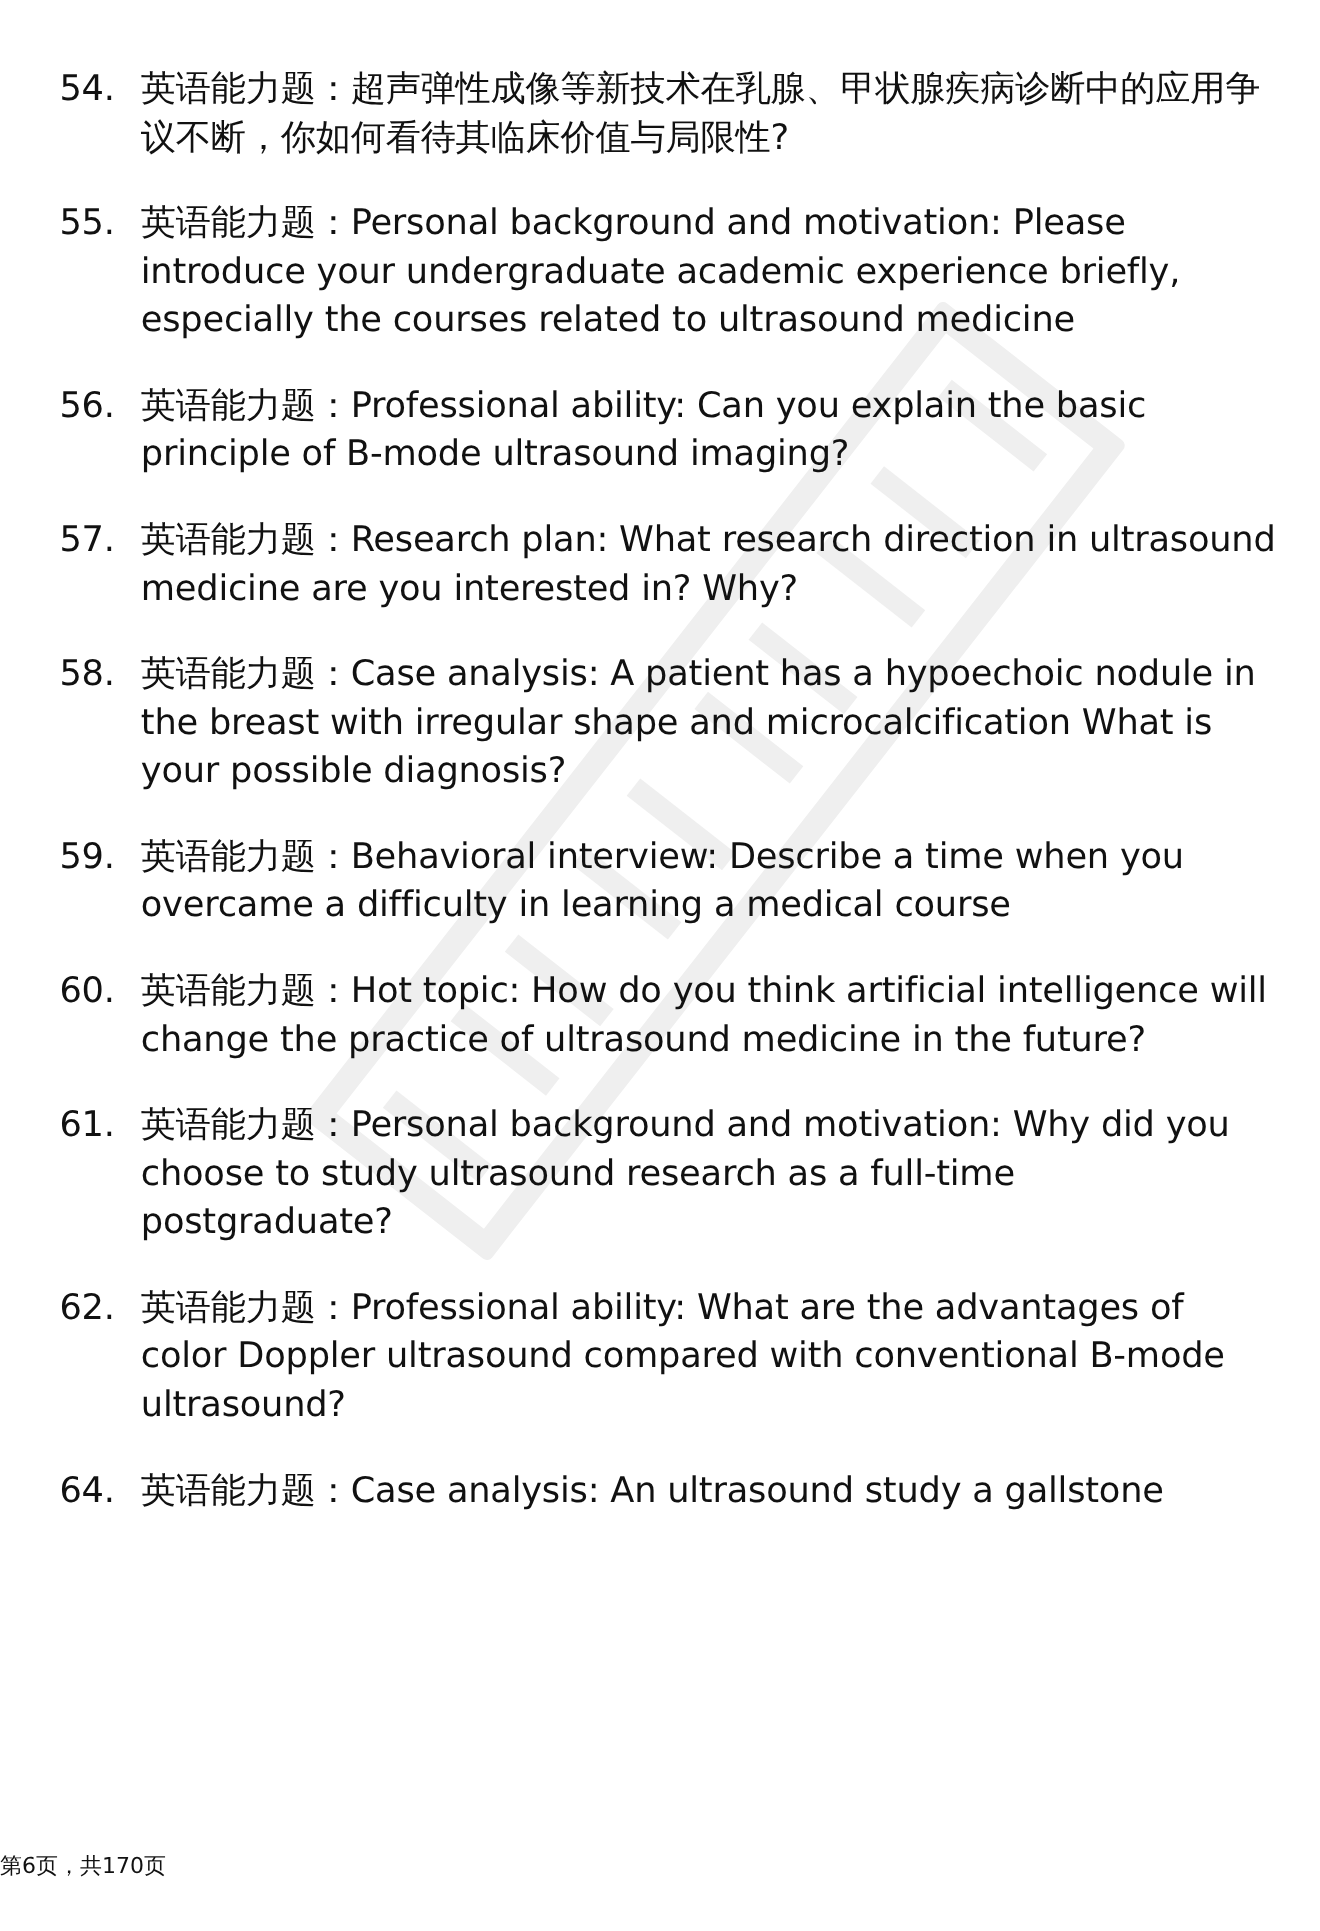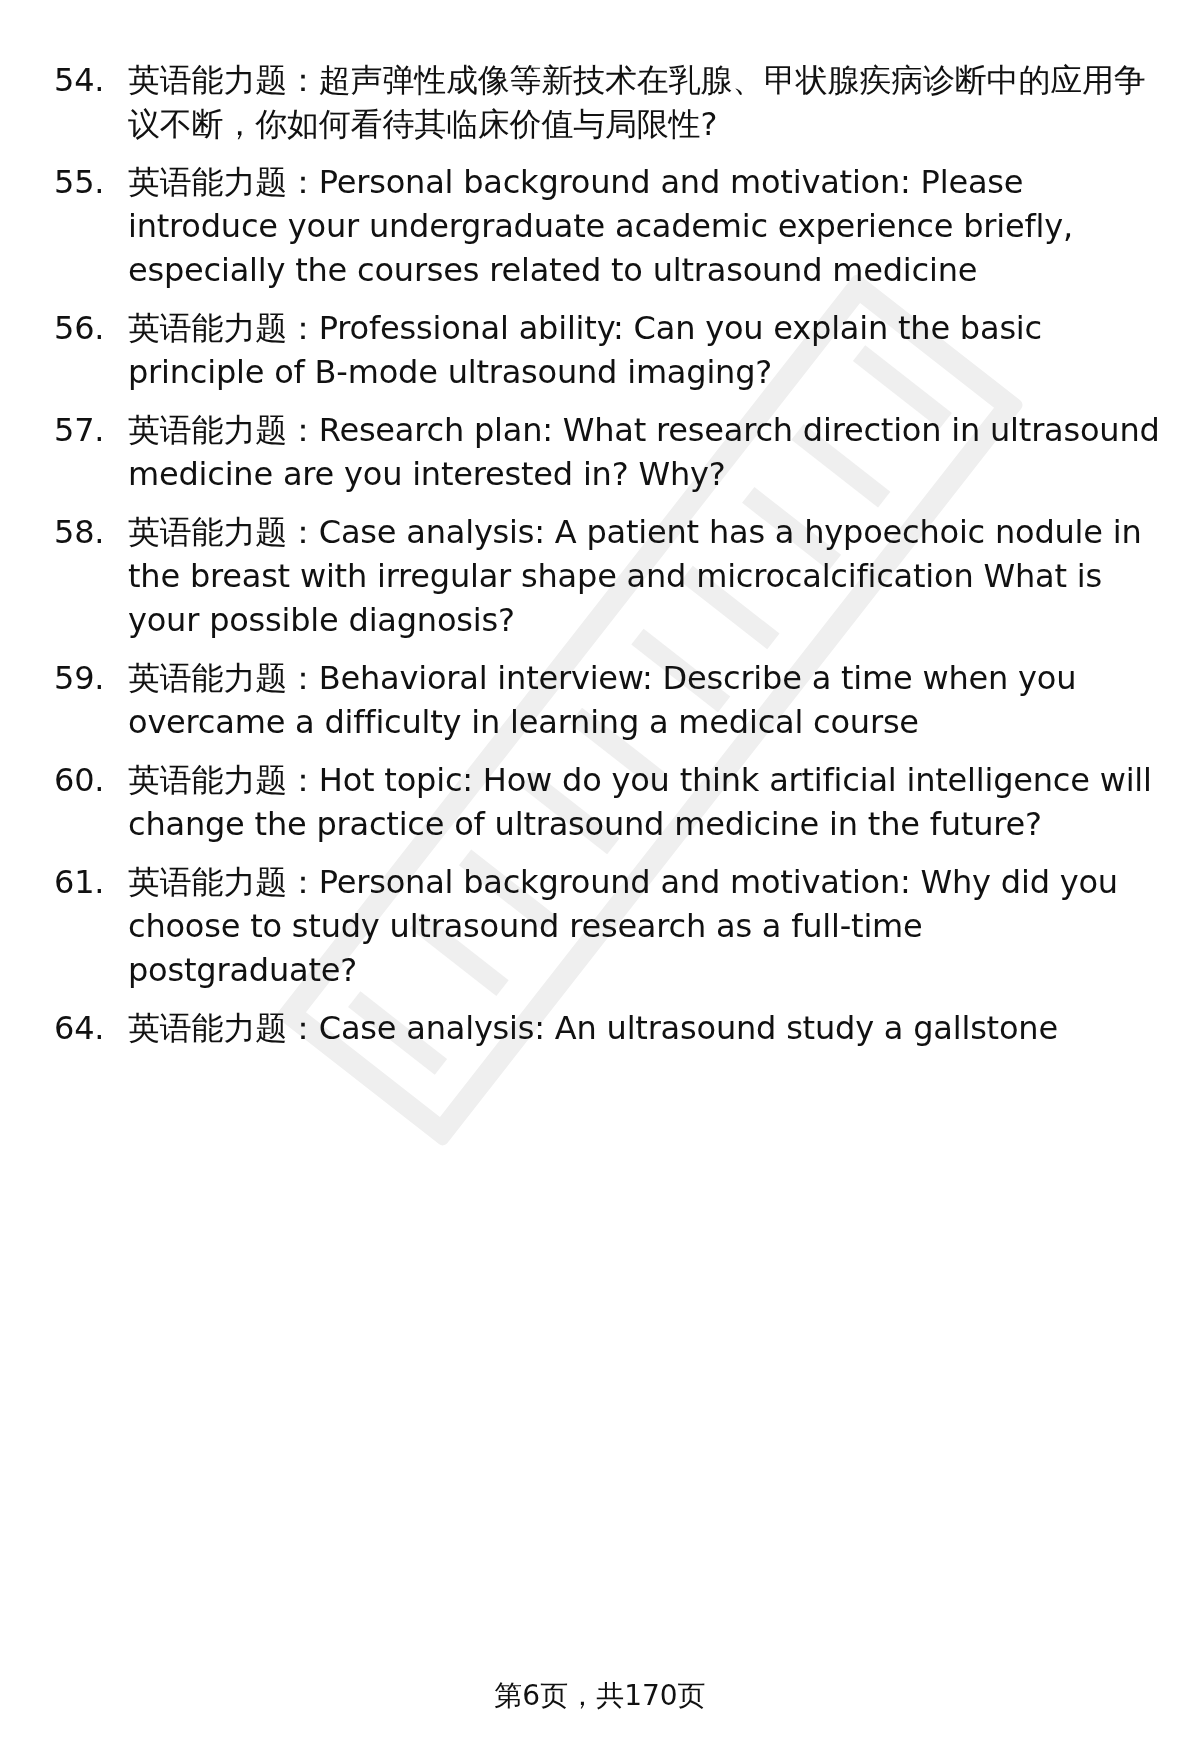--- a/index.html
+++ b/index.html
@@ -61,38 +61,37 @@
     }
     .q {
       position: relative;
       padding-left: 128px;
       padding-right: 40px;
       font-size: 32px;
       line-height: 44px;
       letter-spacing: -0.2px;
     }
     .q + .q {
-      margin-top: 14px;
+      margin-top: 34px;
     }
     .q .num {
       position: absolute;
       left: 54px;
       top: 0;
       width: 74px;
     }
     .q .text {
       display: block;
     }
     .footer {
       position: absolute;
       left: 0;
       width: 1200px;
       top: 1676px;
-      text-align: center;
-      font-size: 28px;
+      font-size: 20px;
       line-height: 40px;
       z-index: 1;
     }
   </style>
 </head>
 <body>
 
 <div class="page">
 
   <div class="watermark">
@@ -132,20 +131,24 @@
     </div>
     <div class="q">
       <span class="num">60.</span>
       <span class="text">英语能力题：Hot topic: How do you think artificial intelligence will change the practice of ultrasound medicine in the future?</span>
     </div>
     <div class="q">
       <span class="num">61.</span>
       <span class="text">英语能力题：Personal background and motivation: Why did you choose to study ultrasound research as a full-time postgraduate?</span>
     </div>
     <div class="q">
+      <span class="num">62.</span>
+      <span class="text">英语能力题：Professional ability: What are the advantages of color Doppler ultrasound compared with conventional B-mode ultrasound?</span>
+    </div>
+    <div class="q">
       <span class="num">64.</span>
       <span class="text">英语能力题：Case analysis: An ultrasound study a gallstone</span>
     </div>
   </div>
 
   <div class="footer">
     <span>第6页，共170页</span>
   </div>
 
 </div>

